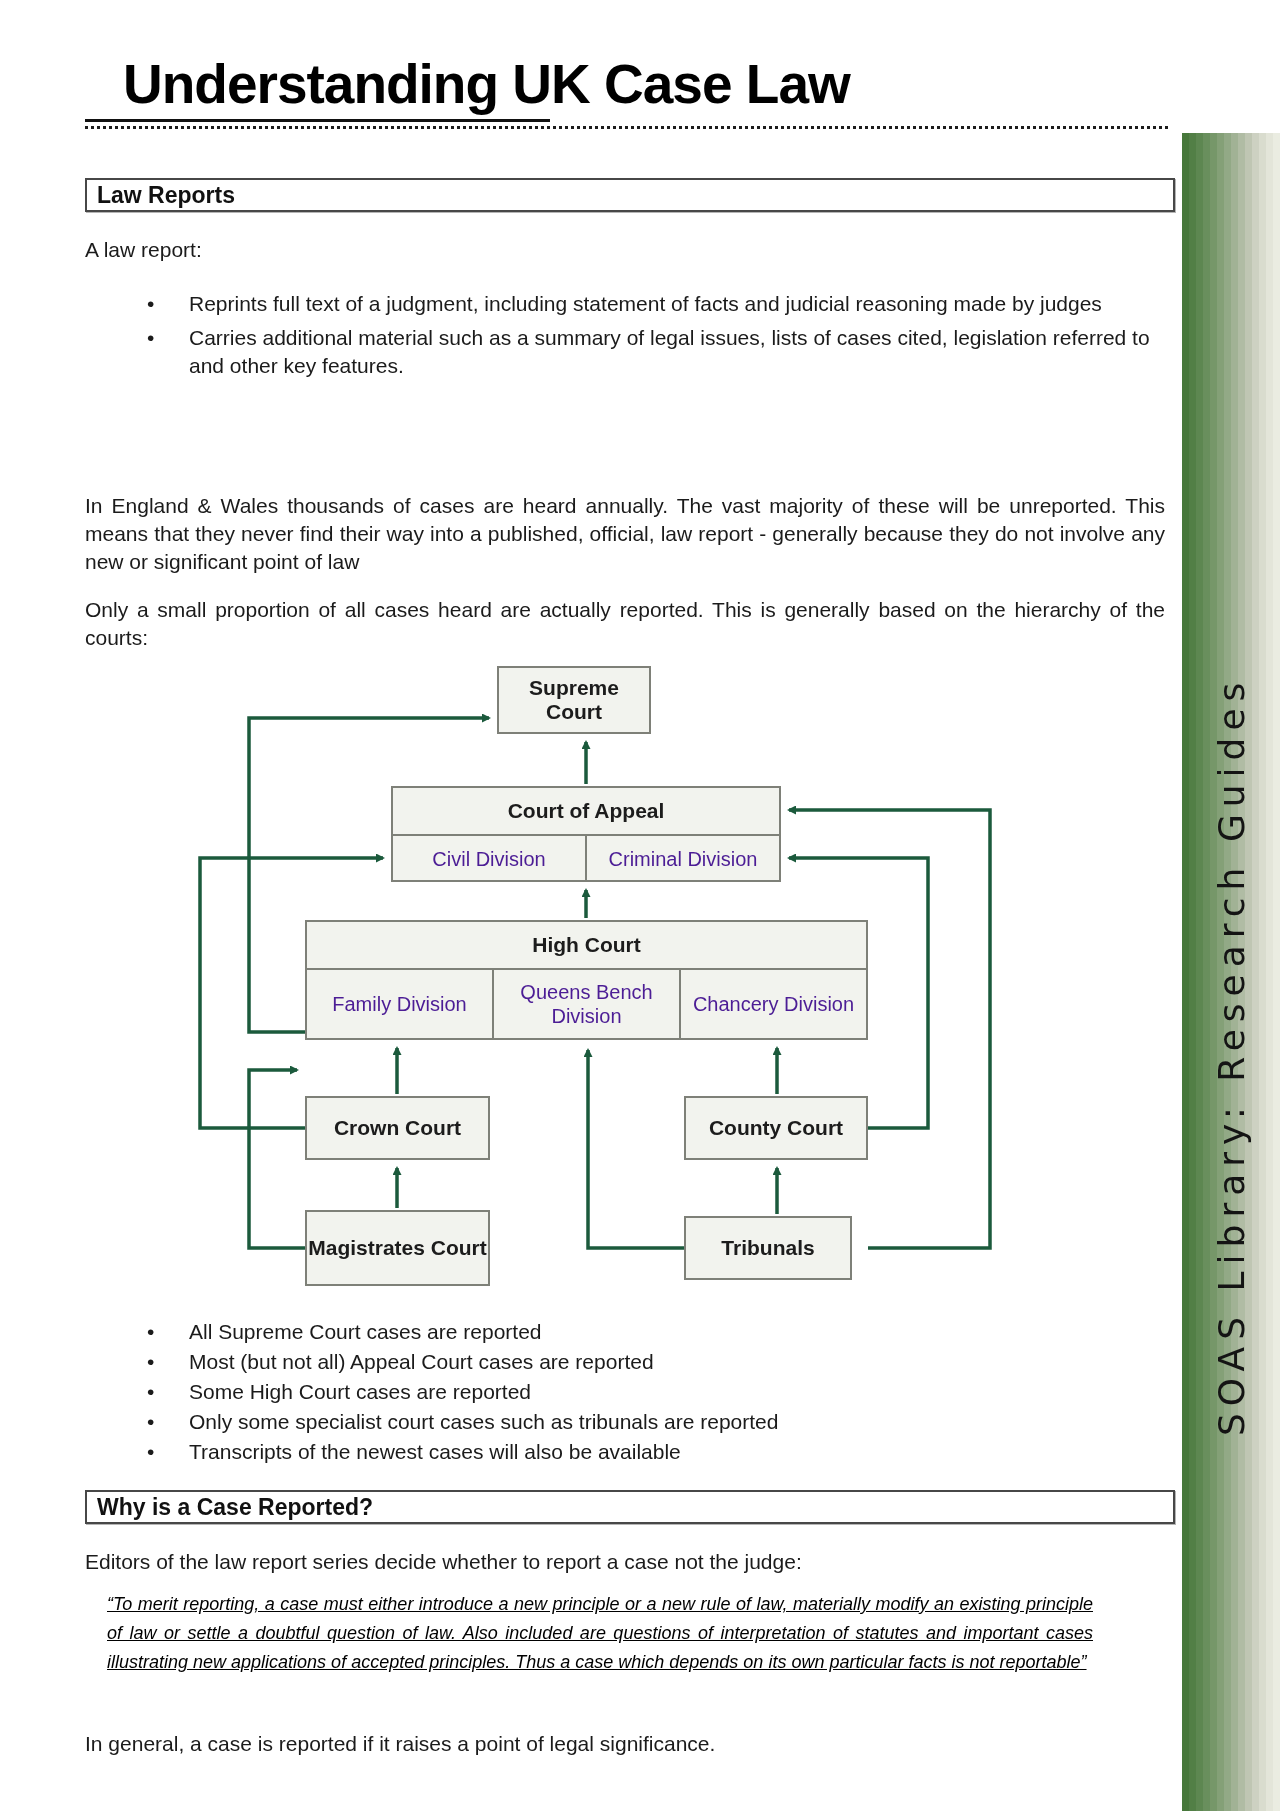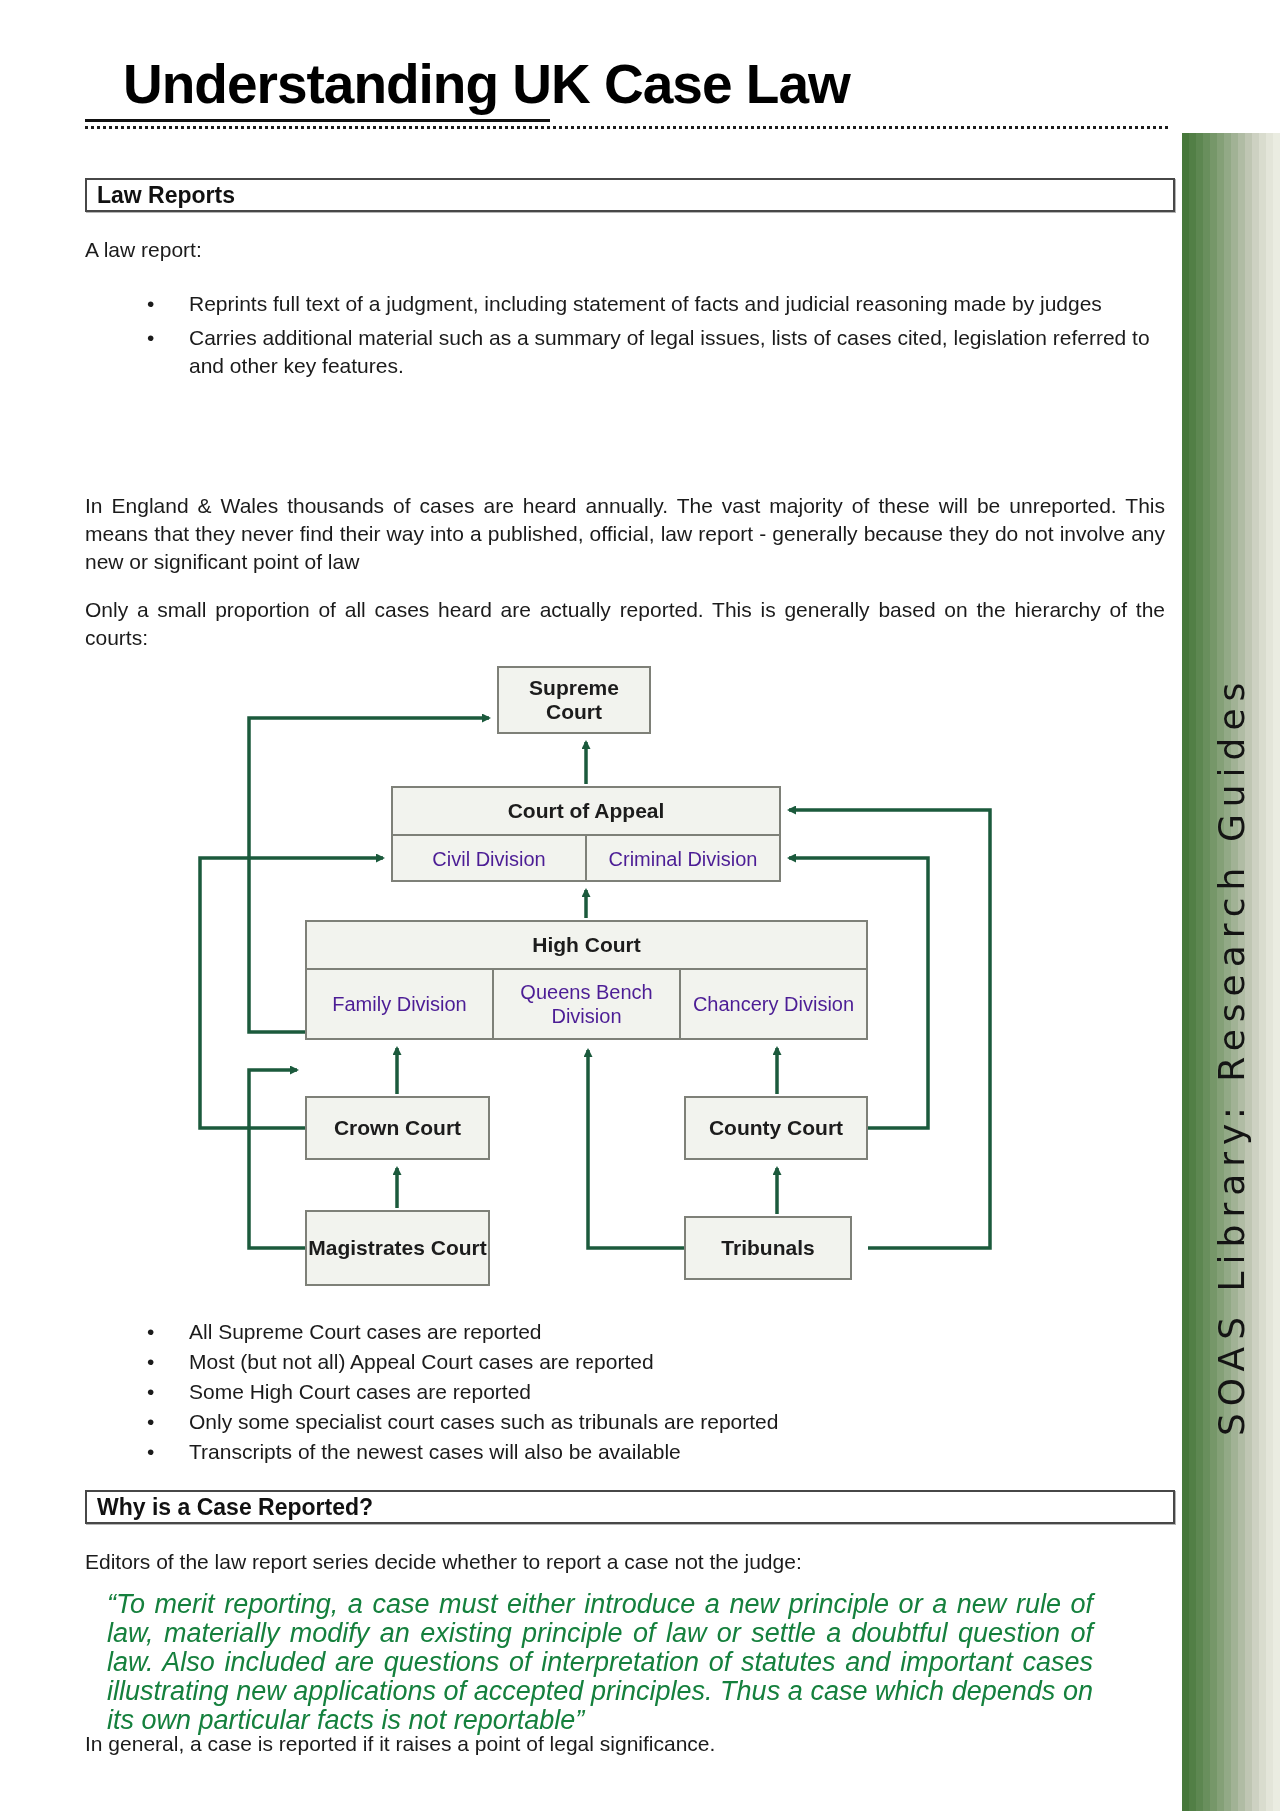--- a/index.html
+++ b/index.html
@@ -68,22 +68,22 @@
     font-size:21px;line-height:28px;color:#1b1b1b;
   }
   .justified{text-align:justify;text-align-last:left;}
   .intro-law{top:236px;}
   .para1{top:492px;}
   .para2{top:596px;}
   .editors-line{top:1548px;}
   .closing-line{top:1730px;}
   .quote-block{
     position:absolute;left:107px;top:1590px;width:986px;
-    font-size:27px;line-height:29px;font-style:italic;color:#15803d;
-    text-align:justify;text-align-last:left;
+    font-size:18px;line-height:29px;font-style:italic;color:#000000;
+    text-align:justify;text-align-last:left;text-decoration:underline;
   }
   
   .bullets{position:absolute;left:85px;width:1080px;}
   .bullets-law{top:290px;}
   .bullets-reported{top:1318px;}
   .bullet-row{display:flex;font-size:21px;line-height:28px;color:#1b1b1b;}
   .bullets-law .bullet-row{margin-bottom:6px;}
   .bullets-reported .bullet-row{margin-bottom:2px;line-height:28px;}
   .bullet-dot{width:42px;min-width:42px;padding-left:62px;box-sizing:content-box;}
   .bullet-text{flex:1;padding-right:10px;}

